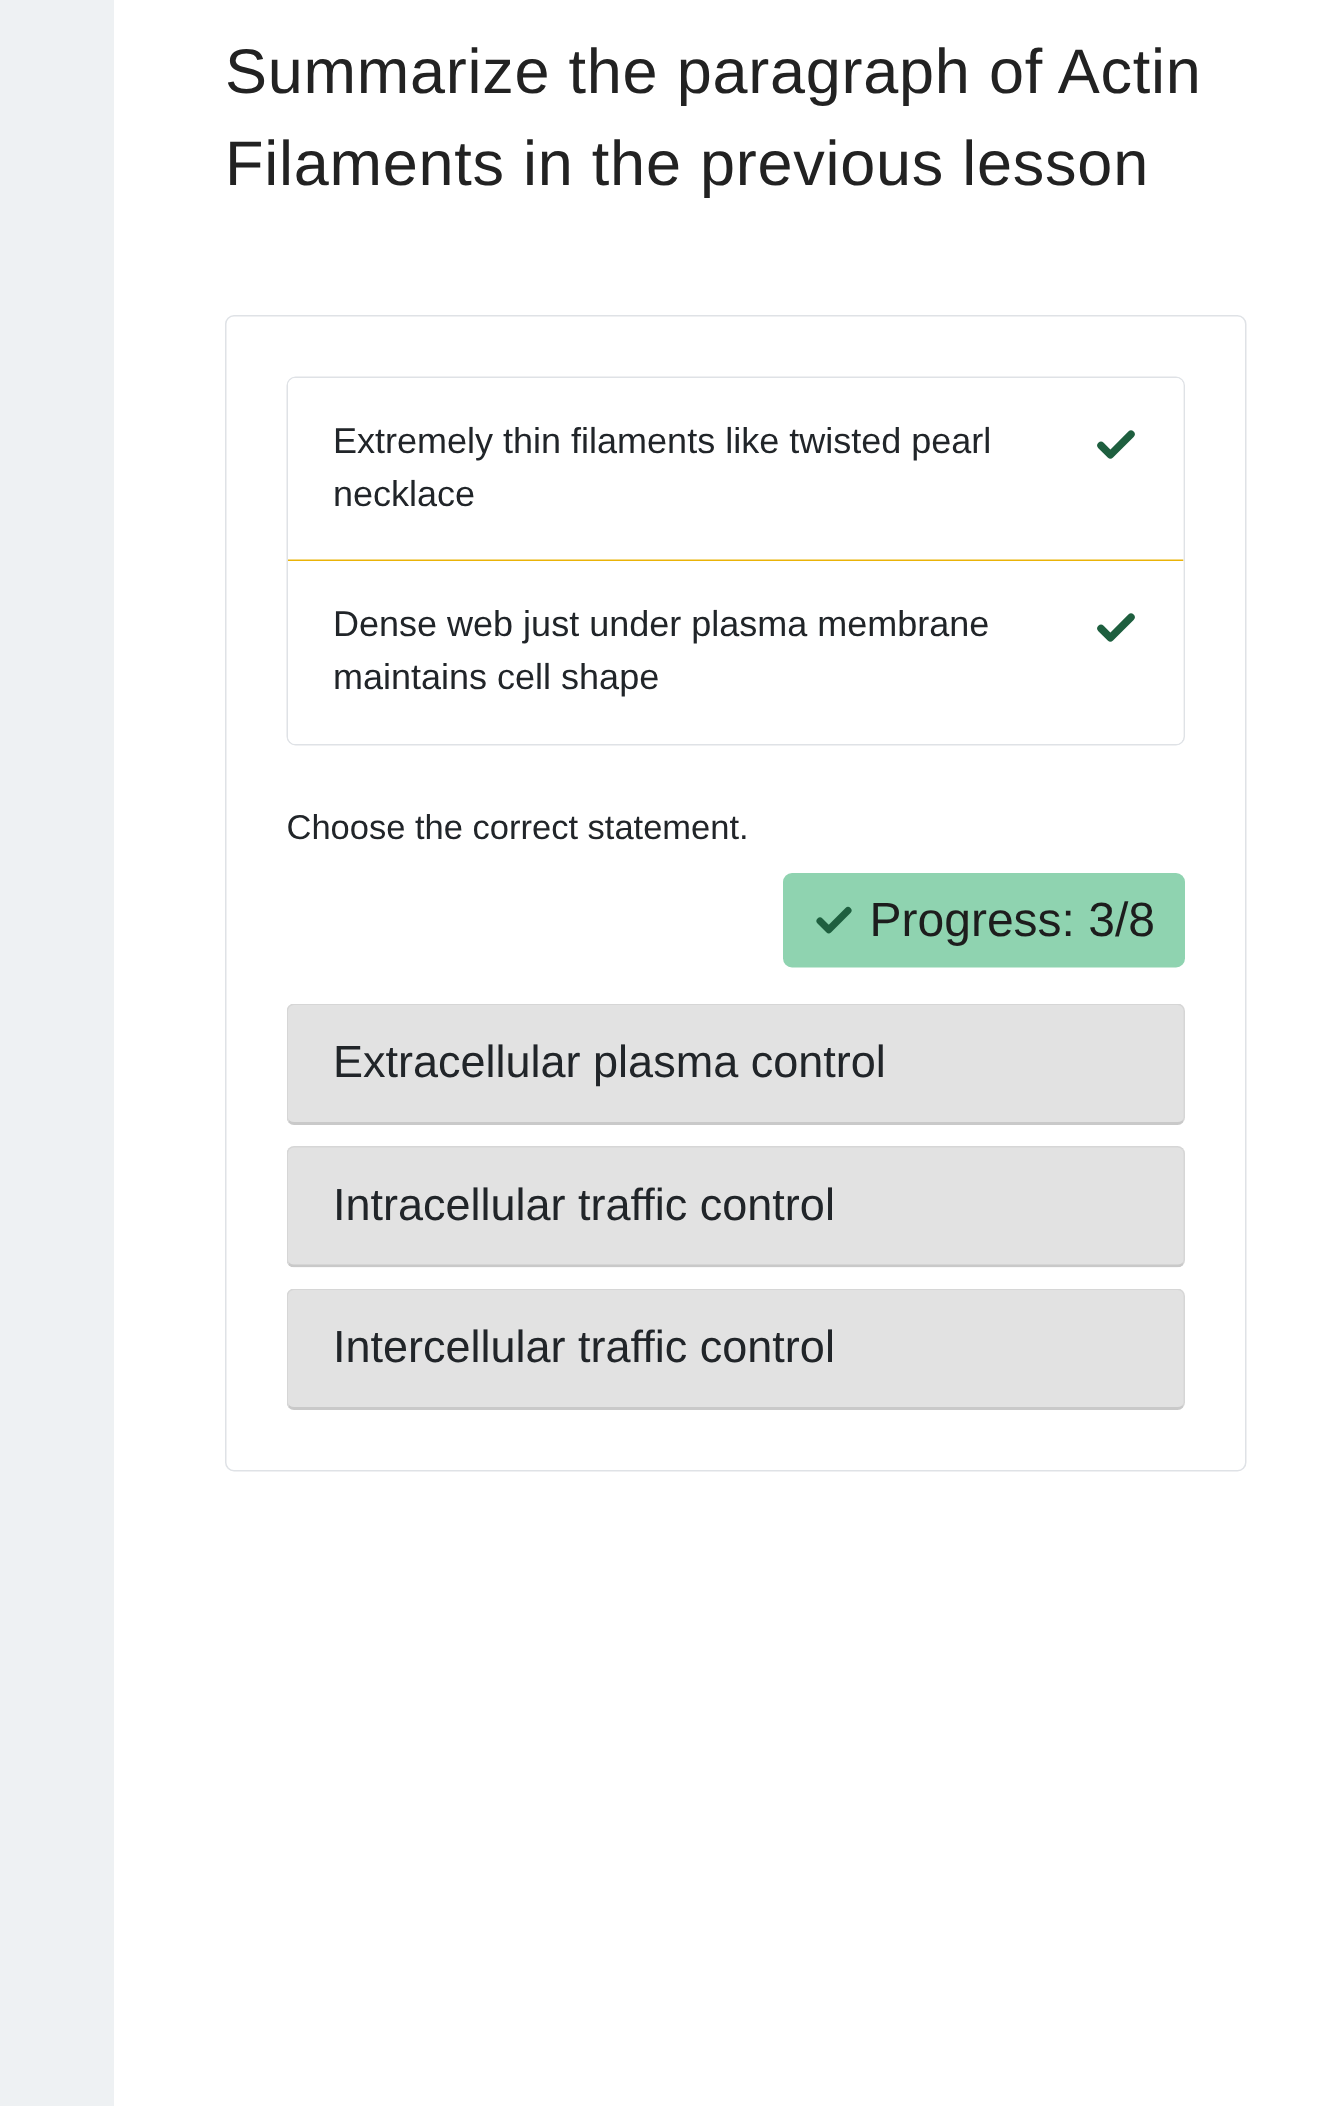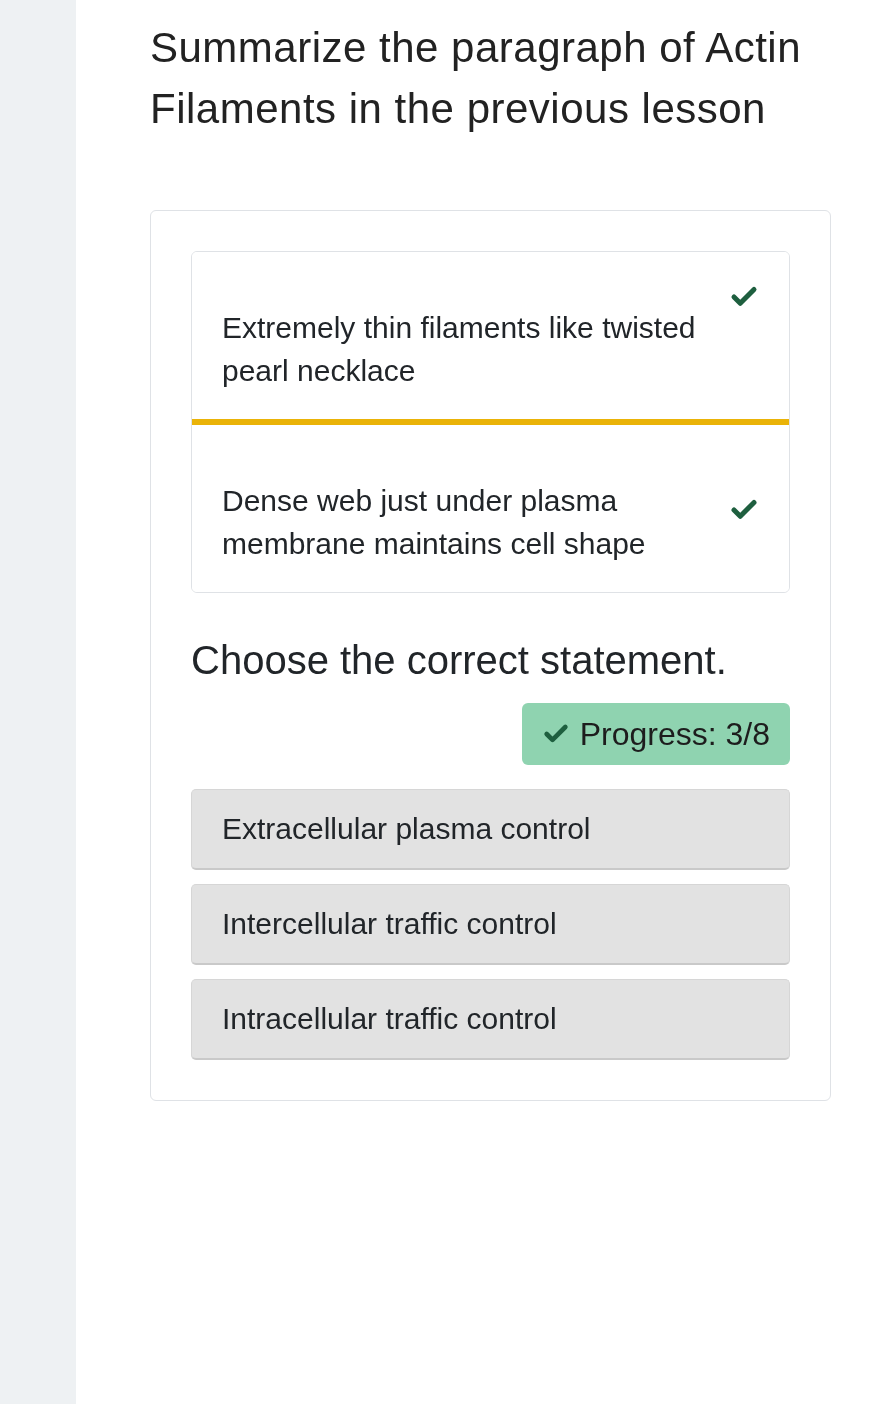--- a/index.html
+++ b/index.html
@@ -46,37 +46,35 @@
     overflow: hidden;
   }
   .list-item {
     display: flex;
     align-items: flex-start;
     justify-content: space-between;
     padding: 26px 30px;
     background: #fff;
   }
   .list-item + .list-item {
-    border-top: 6px solid #eab308;
-    align-items: center;
+    border-top: 1px solid #eab308;
   }
   .list-item-text {
     flex: 1;
     padding-right: 18px;
-    font-size: 30px;
-    margin-top: 28px;
+    font-size: 24px;
   }
   .check-icon {
     color: #1e5f3f;
     flex-shrink: 0;
     margin-top: 4px;
   }
   .check-icon svg { display: block; }
   .question-text {
-    font-size: 40px;
+    font-size: 23px;
     font-weight: 400;
     margin-top: 38px;
   }
   .progress-row {
     display: flex;
     justify-content: flex-end;
     margin-top: 14px;
     margin-bottom: 24px;
   }
   .progress-badge {
@@ -143,19 +141,19 @@
             <svg width="28" height="28" viewBox="0 0 24 24" fill="none" stroke="currentColor" stroke-width="4" stroke-linecap="round" stroke-linejoin="round">
                 <polyline points="20 6 9 17 4 12"></polyline>
               </svg>
           </span>
           <span>Progress: 3/8</span>
         </div>
       </div>
 
       <div class="answers">
         <button class="answer-btn">Extracellular plasma control</button>
+        <button class="answer-btn">Intracellular traffic control</button>
         <button class="answer-btn">Intercellular traffic control</button>
-        <button class="answer-btn">Intracellular traffic control</button>
       </div>
 
     </div>
   </div>
 </div>
 
 </body></html>

